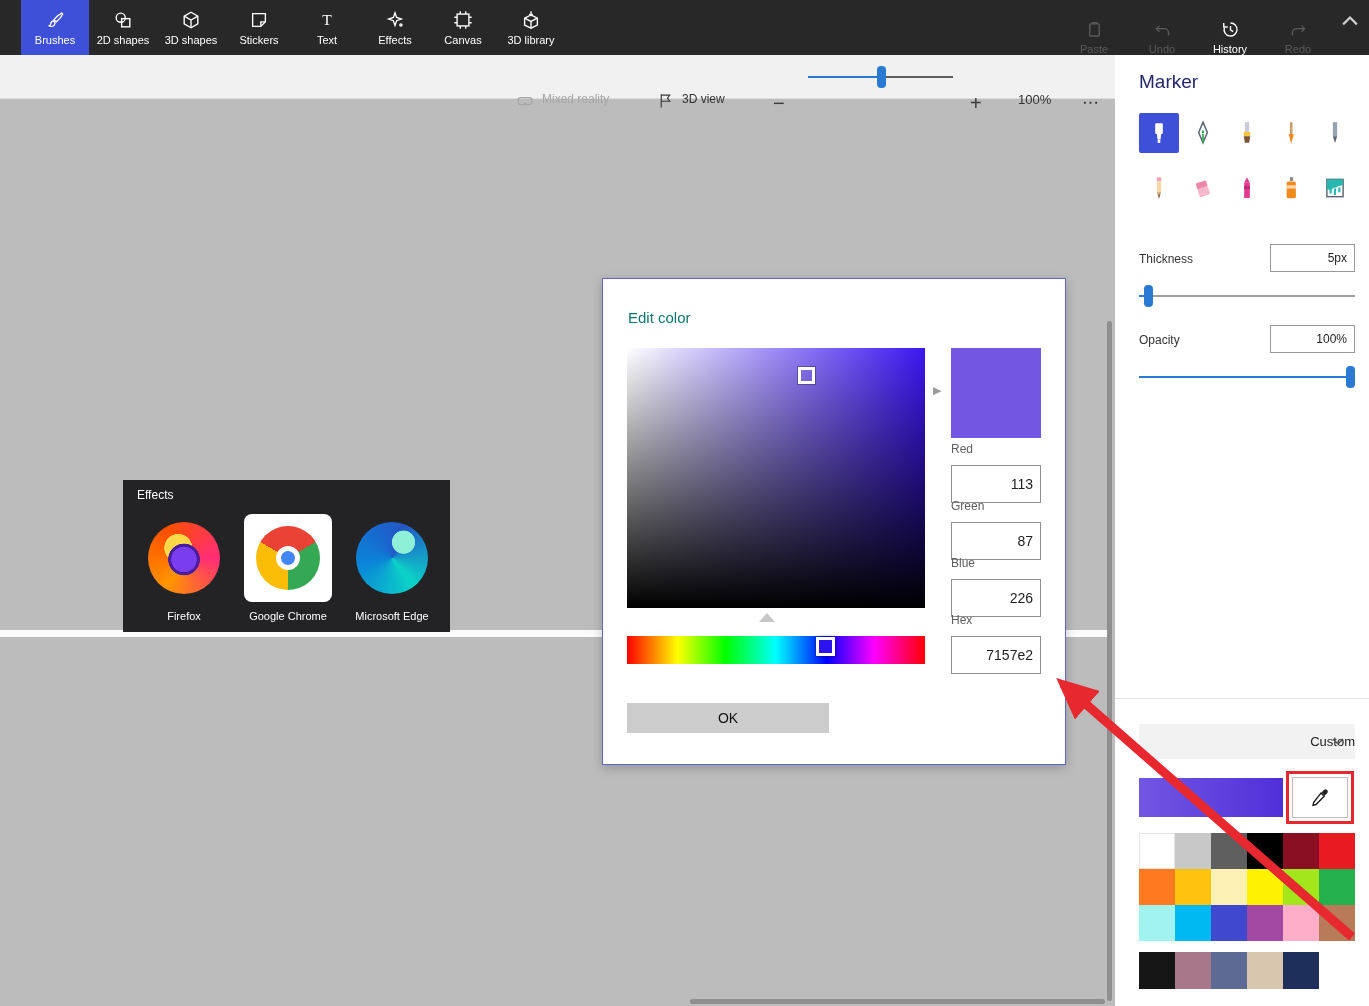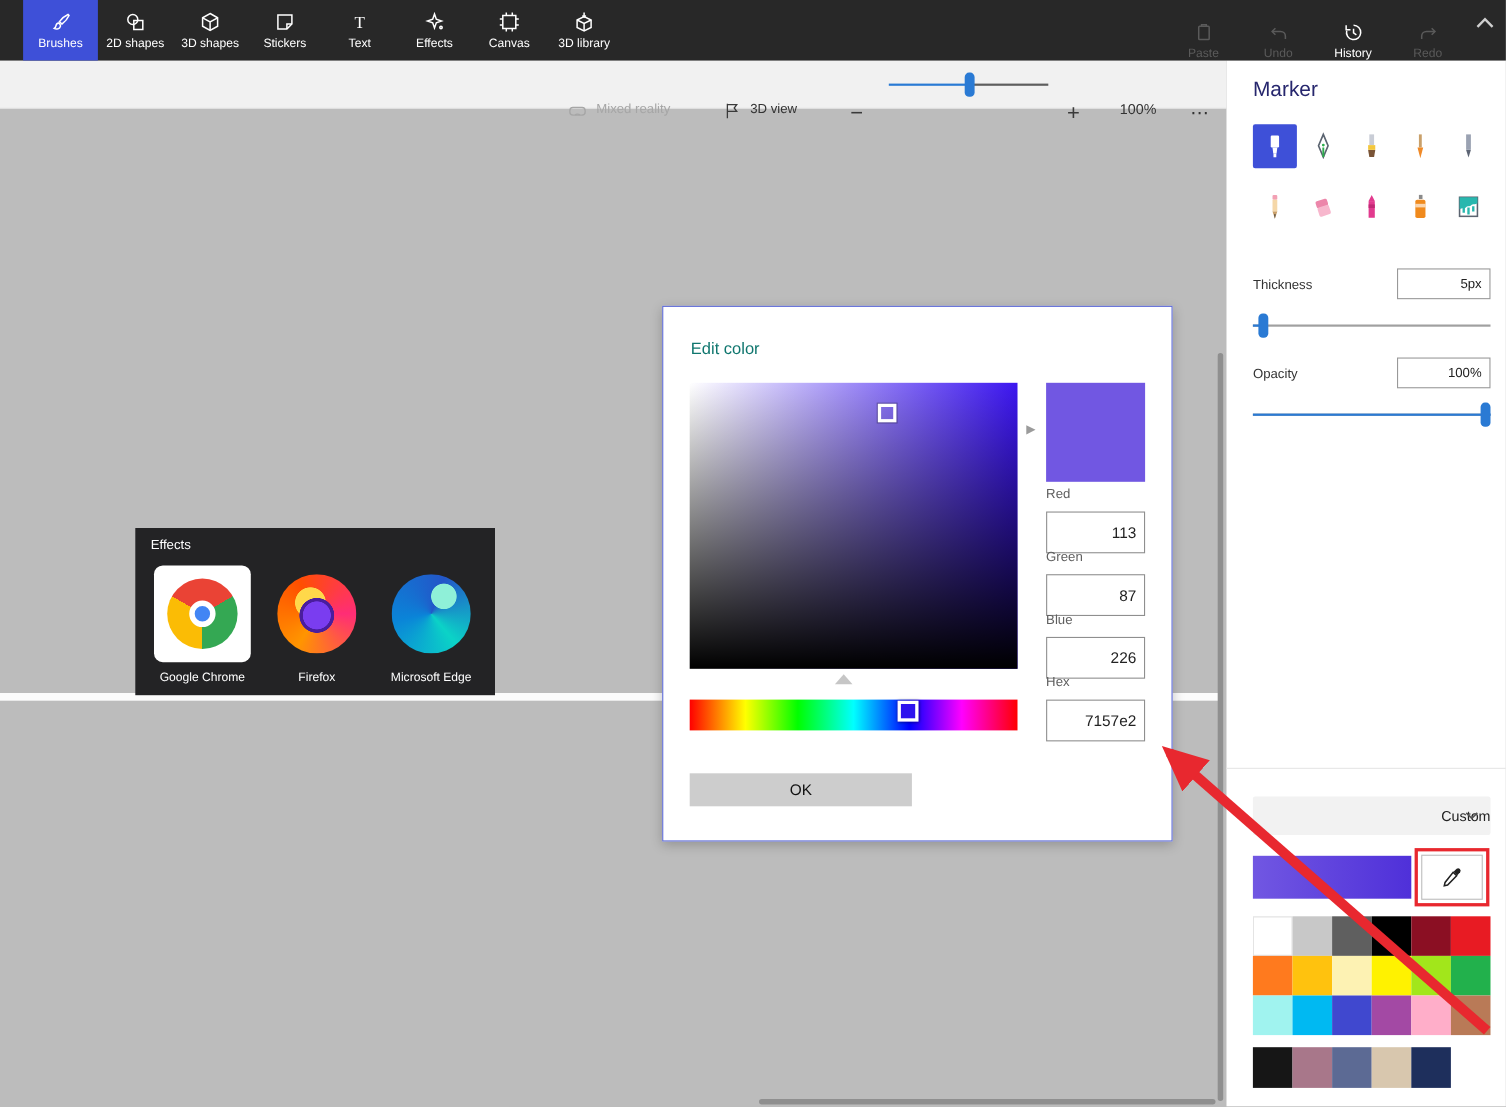--- a/index.html
+++ b/index.html
@@ -268,32 +268,32 @@
     </div>
 </div>
 
 <div class="canvas">
   <div class="white-line"></div>
 
   <div class="browsers">
     <div class="browsers-title">Effects</div>
     <div class="apps">
       <div class="app-tile">
+        <div class="app-icon">
+            <div class="ff-logo"></div>
+          </div>
+        <div class="app-label">Firefox</div>
+      </div>
+      <div class="app-tile">
         <div class="app-icon chrome-tile">
             <div class="chrome-logo">
               <div class="chrome-hub"></div>
             </div>
           </div>
         <div class="app-label">Google Chrome</div>
-      </div>
-      <div class="app-tile">
-        <div class="app-icon">
-            <div class="ff-logo"></div>
-          </div>
-        <div class="app-label">Firefox</div>
       </div>
       <div class="app-tile">
         <div class="app-icon">
             <div class="edge-logo"></div>
           </div>
         <div class="app-label">Microsoft Edge</div>
       </div>
     </div>
   </div>
 

